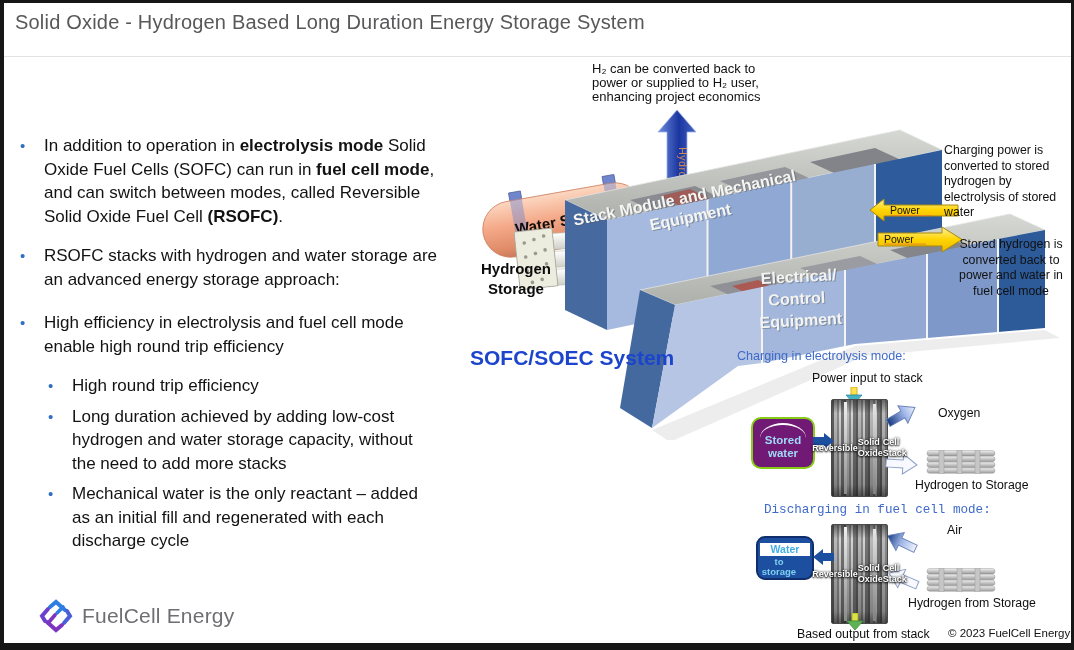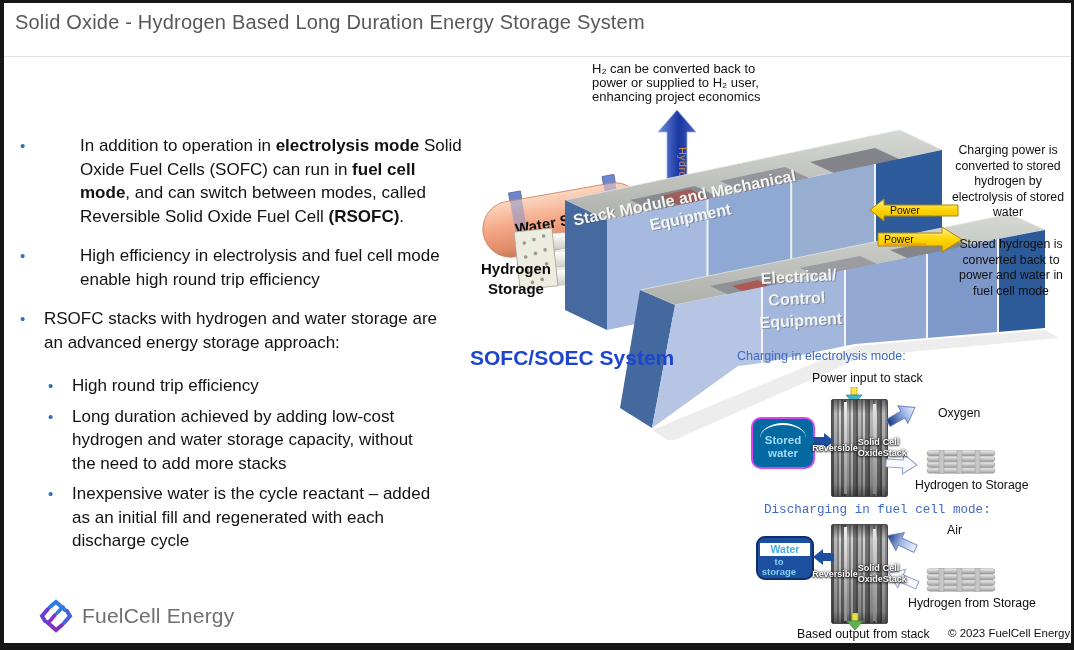--- a/index.html
+++ b/index.html
@@ -11,44 +11,44 @@
   .frame{background:#161616;z-index:60;}
   
   .title{left:15px;top:11px;font-size:20px;color:#58585a;letter-spacing:.2px;white-space:nowrap;}
   .title-rule{left:4px;top:56px;right:3px;height:1px;background:#e2e2e2;}
   
   .bullets{left:20px;top:134px;width:450px;font-size:17px;line-height:23.5px;color:#121212;}
   .bullet{display:flex;}
   .bullet .dot{flex:0 0 24px;color:#2f6fc1;font-size:15px;}
   .bullet .dot::before{content:"•";}
   .bullet .tx{width:396px;}
-  .m16{margin-bottom:16px;gap:36px;} .m7{margin-bottom:7px;}
+  .m16{margin-bottom:16px;} .m7{margin-bottom:7px;}
   .sub{margin-left:28px;}
   .sub .tx{width:360px;}
   
   .h2note{left:592px;top:62px;width:192px;font-size:13px;line-height:14px;color:#111;}
-  .rnote1{left:944px;top:143px;width:128px;font-size:12.3px;line-height:15.5px;text-align:center;color:#111;}
+  .rnote1{left:944px;top:143px;width:128px;font-size:12.3px;line-height:15.5px;text-align:left;color:#111;}
   .rnote2{left:950px;top:237px;width:122px;font-size:12.3px;line-height:15.5px;text-align:center;color:#111;}
   .sysname{left:470px;top:346px;font-size:21px;font-weight:bold;color:#1c44cc;}
   .flowtitle{font-size:12.6px;color:#3f6ac9;}
   .lbl{font-size:12.3px;font-weight:normal;color:#0e0e0e;}
   .copyright{left:948px;top:627px;font-size:11.5px;color:#111;}
   
   .stack{border:1px solid #4a4a4a;border-radius:2px;background:
      linear-gradient(180deg,rgba(35,35,35,.55),rgba(255,255,255,0) 14%,rgba(0,0,0,.30) 88%,rgba(15,15,15,.62)),
      repeating-linear-gradient(90deg,#5e5e5e 0 2px,#b9b9b9 2px 5px,#8b8b8b 5px 7px,#d4d4d4 7px 9px,#767676 9px 12px);}
   .stack::before{content:"";position:absolute;left:22%;top:2%;bottom:2%;width:3px;
      background:linear-gradient(180deg,#f0f0f0,#8b8b8b);}
   .stack::after{content:"";position:absolute;right:20%;top:4%;bottom:2%;width:3px;
      background:linear-gradient(180deg,#e6e6e6,#808080);}
   .stack .slbl{position:absolute;inset:0;display:flex;flex-direction:row;justify-content:center;align-items:center;
      color:#fff;font-weight:bold;font-size:9px;line-height:11px;z-index:2;
      text-shadow:0 1px 2px #000,0 0 3px #000;}
   
-  .waterbox{background:#0369a1;border:2px solid #d946ef;border-radius:10px;color:#9fd9f5;
+  .waterbox{background:#701a75;border:2px solid #84cc16;border-radius:10px;color:#9fd9f5;
      font-weight:bold;font-size:11.5px;line-height:13px;text-align:center;}
   .waterbox .arc{position:absolute;left:7px;right:7px;top:4px;height:13px;
      border-top:2.5px solid #ffffff;border-radius:50% 50% 0 0/100% 100% 0 0;}
   .waterbox .wtx{padding-top:15px;}
   
   .waterbox2{background:#1d4fa1;border:2px solid #0f2e6b;border-radius:9px;text-align:center;font-weight:bold;}
   .waterbox2 .band{position:absolute;left:2px;right:2px;top:5px;height:13px;background:#fff;
      font-size:10.5px;line-height:13px;color:#45aee6;}
   .waterbox2 .low{position:absolute;left:0;right:12px;top:19px;font-size:9.5px;line-height:10px;color:#7fd0f0;}
   svg{display:block;}
@@ -58,39 +58,39 @@
 <body>
 
 <div class="abs title">Solid Oxide - Hydrogen Based Long Duration Energy Storage System</div>
 <div class="abs title-rule"></div>
 
 <div class="abs bullets">
   <div class="bullet m16">
     <span class="dot"></span>
     <span class="tx"><span>In addition to operation in </span><span class="b">electrolysis mode</span><span> Solid Oxide Fuel Cells (SOFC) can run in </span><span class="b">fuel cell mode</span><span>, and can switch between modes, called Reversible Solid Oxide Fuel Cell </span><span class="b">(RSOFC)</span><span>.</span></span>
   </div>
+  <div class="bullet" style="margin-bottom:20px;">
+    <span class="dot"></span>
+    <span class="tx">RSOFC stacks with hydrogen and water storage are an advanced energy storage approach:</span>
+  </div>
   <div class="bullet m16">
     <span class="dot"></span>
     <span class="tx">High efficiency in electrolysis and fuel cell mode enable high round trip efficiency</span>
   </div>
-  <div class="bullet" style="margin-bottom:20px;">
-    <span class="dot"></span>
-    <span class="tx">RSOFC stacks with hydrogen and water storage are an advanced energy storage approach:</span>
-  </div>
   <div class="bullet sub m7">
     <span class="dot"></span>
     <span class="tx">High round trip efficiency</span>
   </div>
   <div class="bullet sub m7">
     <span class="dot"></span>
     <span class="tx">Long duration achieved by adding low-cost hydrogen and water storage capacity, without the need to add more stacks</span>
   </div>
   <div class="bullet sub">
     <span class="dot"></span>
-    <span class="tx">Inexpensive water is the cycle reactant – added as an initial fill and regenerated with each discharge cycle</span>
+    <span class="tx">Mechanical water is the only reactant – added as an initial fill and regenerated with each discharge cycle</span>
   </div>
 </div>
 
 <div class="abs h2note">H₂ can be converted back to power or supplied to H₂ user, enhancing project economics</div>
 
 <svg class="abs" style="left:470px;top:60px;pointer-events:none;" width="604" height="380" viewBox="0 0 604 380">
   <defs>
     <linearGradient id="g_tank" x1="0" y1="0" x2="0" y2="1">
       <stop offset="0" stop-color="#fcd7c1"></stop>
         <stop offset=".45" stop-color="#f4a887"></stop>

